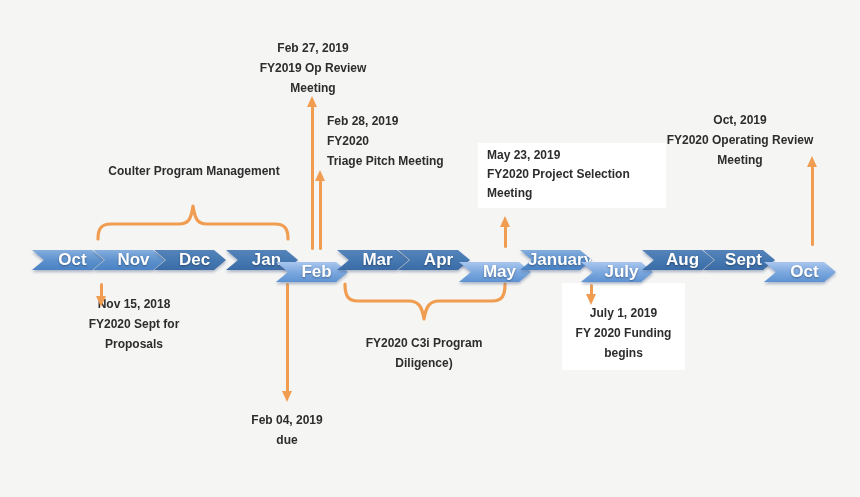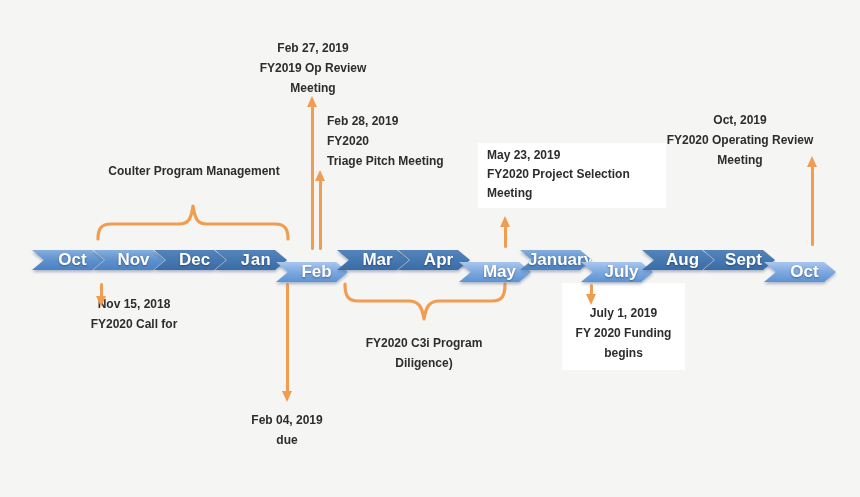--- a/index.html
+++ b/index.html
@@ -62,21 +62,22 @@
     <div>FY2020 Operating Review</div>
     <div>Meeting</div>
   </div>
 
   <div class="note center" id="note-scouting">
     <div>Coulter Program Management</div>
   </div>
 
   <div class="note center" id="note-nov15">
     <div>Nov 15, 2018</div>
-    <div>FY2020 Call for</div>
+    <div>FY2020 Sept for</div>
+    <div>Proposals</div>
   </div>
 
   <div class="note center" id="note-feb04">
     <div>Feb 04, 2019</div>
     <div>due</div>
   </div>
 
   <div class="note center" id="note-c3i">
     <div>FY2020 C3i Program</div>
     <div>Diligence)</div>
@@ -122,21 +123,21 @@
   <div class="chev-wrap shade-medium" style="left:93px;">
       <div class="chev">
         <span>Nov</span>
       </div>
     </div>
   <div class="chev-wrap shade-dark" style="left:154px;">
       <div class="chev">
         <span>Dec</span>
       </div>
     </div>
-  <div class="chev-wrap shade-dark" style="left:215px;font-family:Liberation Mono, monospace;">
+  <div class="chev-wrap shade-dark" style="left:226px;">
       <div class="chev">
         <span>Jan</span>
       </div>
     </div>
   <div class="chev-wrap shade-light" style="left:276px;">
       <div class="chev">
         <span>Feb</span>
       </div>
     </div>
   <div class="chev-wrap shade-dark" style="left:337px;">

